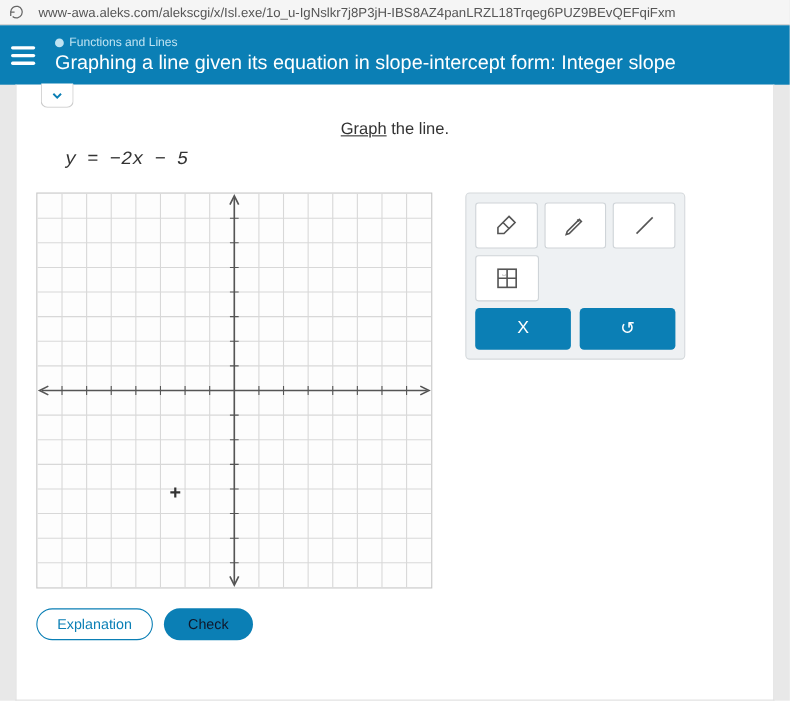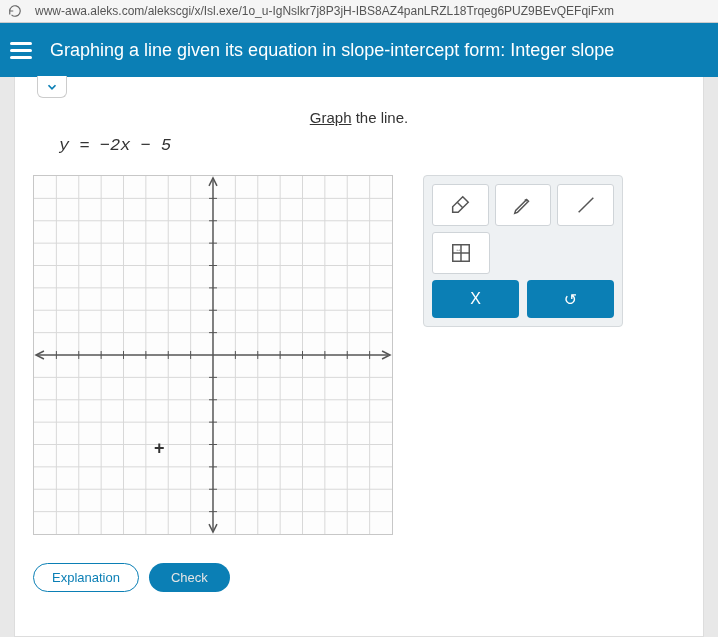--- a/index.html
+++ b/index.html
@@ -104,35 +104,35 @@
     height:38px;
     background:#0b7fb5;
     color:#fff;
     border:none;
     border-radius:4px;
     display:flex; align-items:center; justify-content:center;
     font-size:16px;
     cursor:pointer;
   }
   .footer-btns {
-    display:flex; gap:10px; margin-top:28px; align-items:center;
+    display:flex; gap:10px; margin-top:18px; align-items:center;
   }
   .btn-outline {
     border:1px solid #0b7fb5;
     color:#0b7fb5;
     background:#fff;
     border-radius:18px;
     padding:6px 18px;
     font-size:13px;
     cursor:pointer;
   }
   .btn-solid {
     border:none;
     background:#0b7fb5;
-    color:#e5e5e5;
+    color:#0f172a;
     border-radius:18px;
     padding:7px 22px;
     font-size:13px;
     cursor:pointer;
   }
 </style>
 </head>
 <body>
 
 <div class="url-bar">
@@ -145,20 +145,24 @@
   <span>www-awa.aleks.com/alekscgi/x/Isl.exe/1o_u-IgNslkr7j8P3jH-IBS8AZ4panLRZL18Trqeg6PUZ9BEvQEFqiFxm</span>
 </div>
 
 <div class="header">
   <div class="hamburger">
     <span></span>
       <span></span>
       <span></span>
   </div>
   <div class="header-text">
+    <div class="breadcrumb">
+      <span class="dot"></span>
+      <span>Functions and Lines</span>
+    </div>
     <div class="topic-title">Graphing a line given its equation in slope-intercept form: Integer slope</div>
   </div>
 </div>
 
 <div class="content-wrap">
   <div class="collapse-tab">
     <svg width="14" height="14" viewBox="0 0 24 24" fill="none" stroke="#0b7fb5" stroke-width="3">
         <polyline points="6 9 12 15 18 9"></polyline>
       </svg>
   </div>

